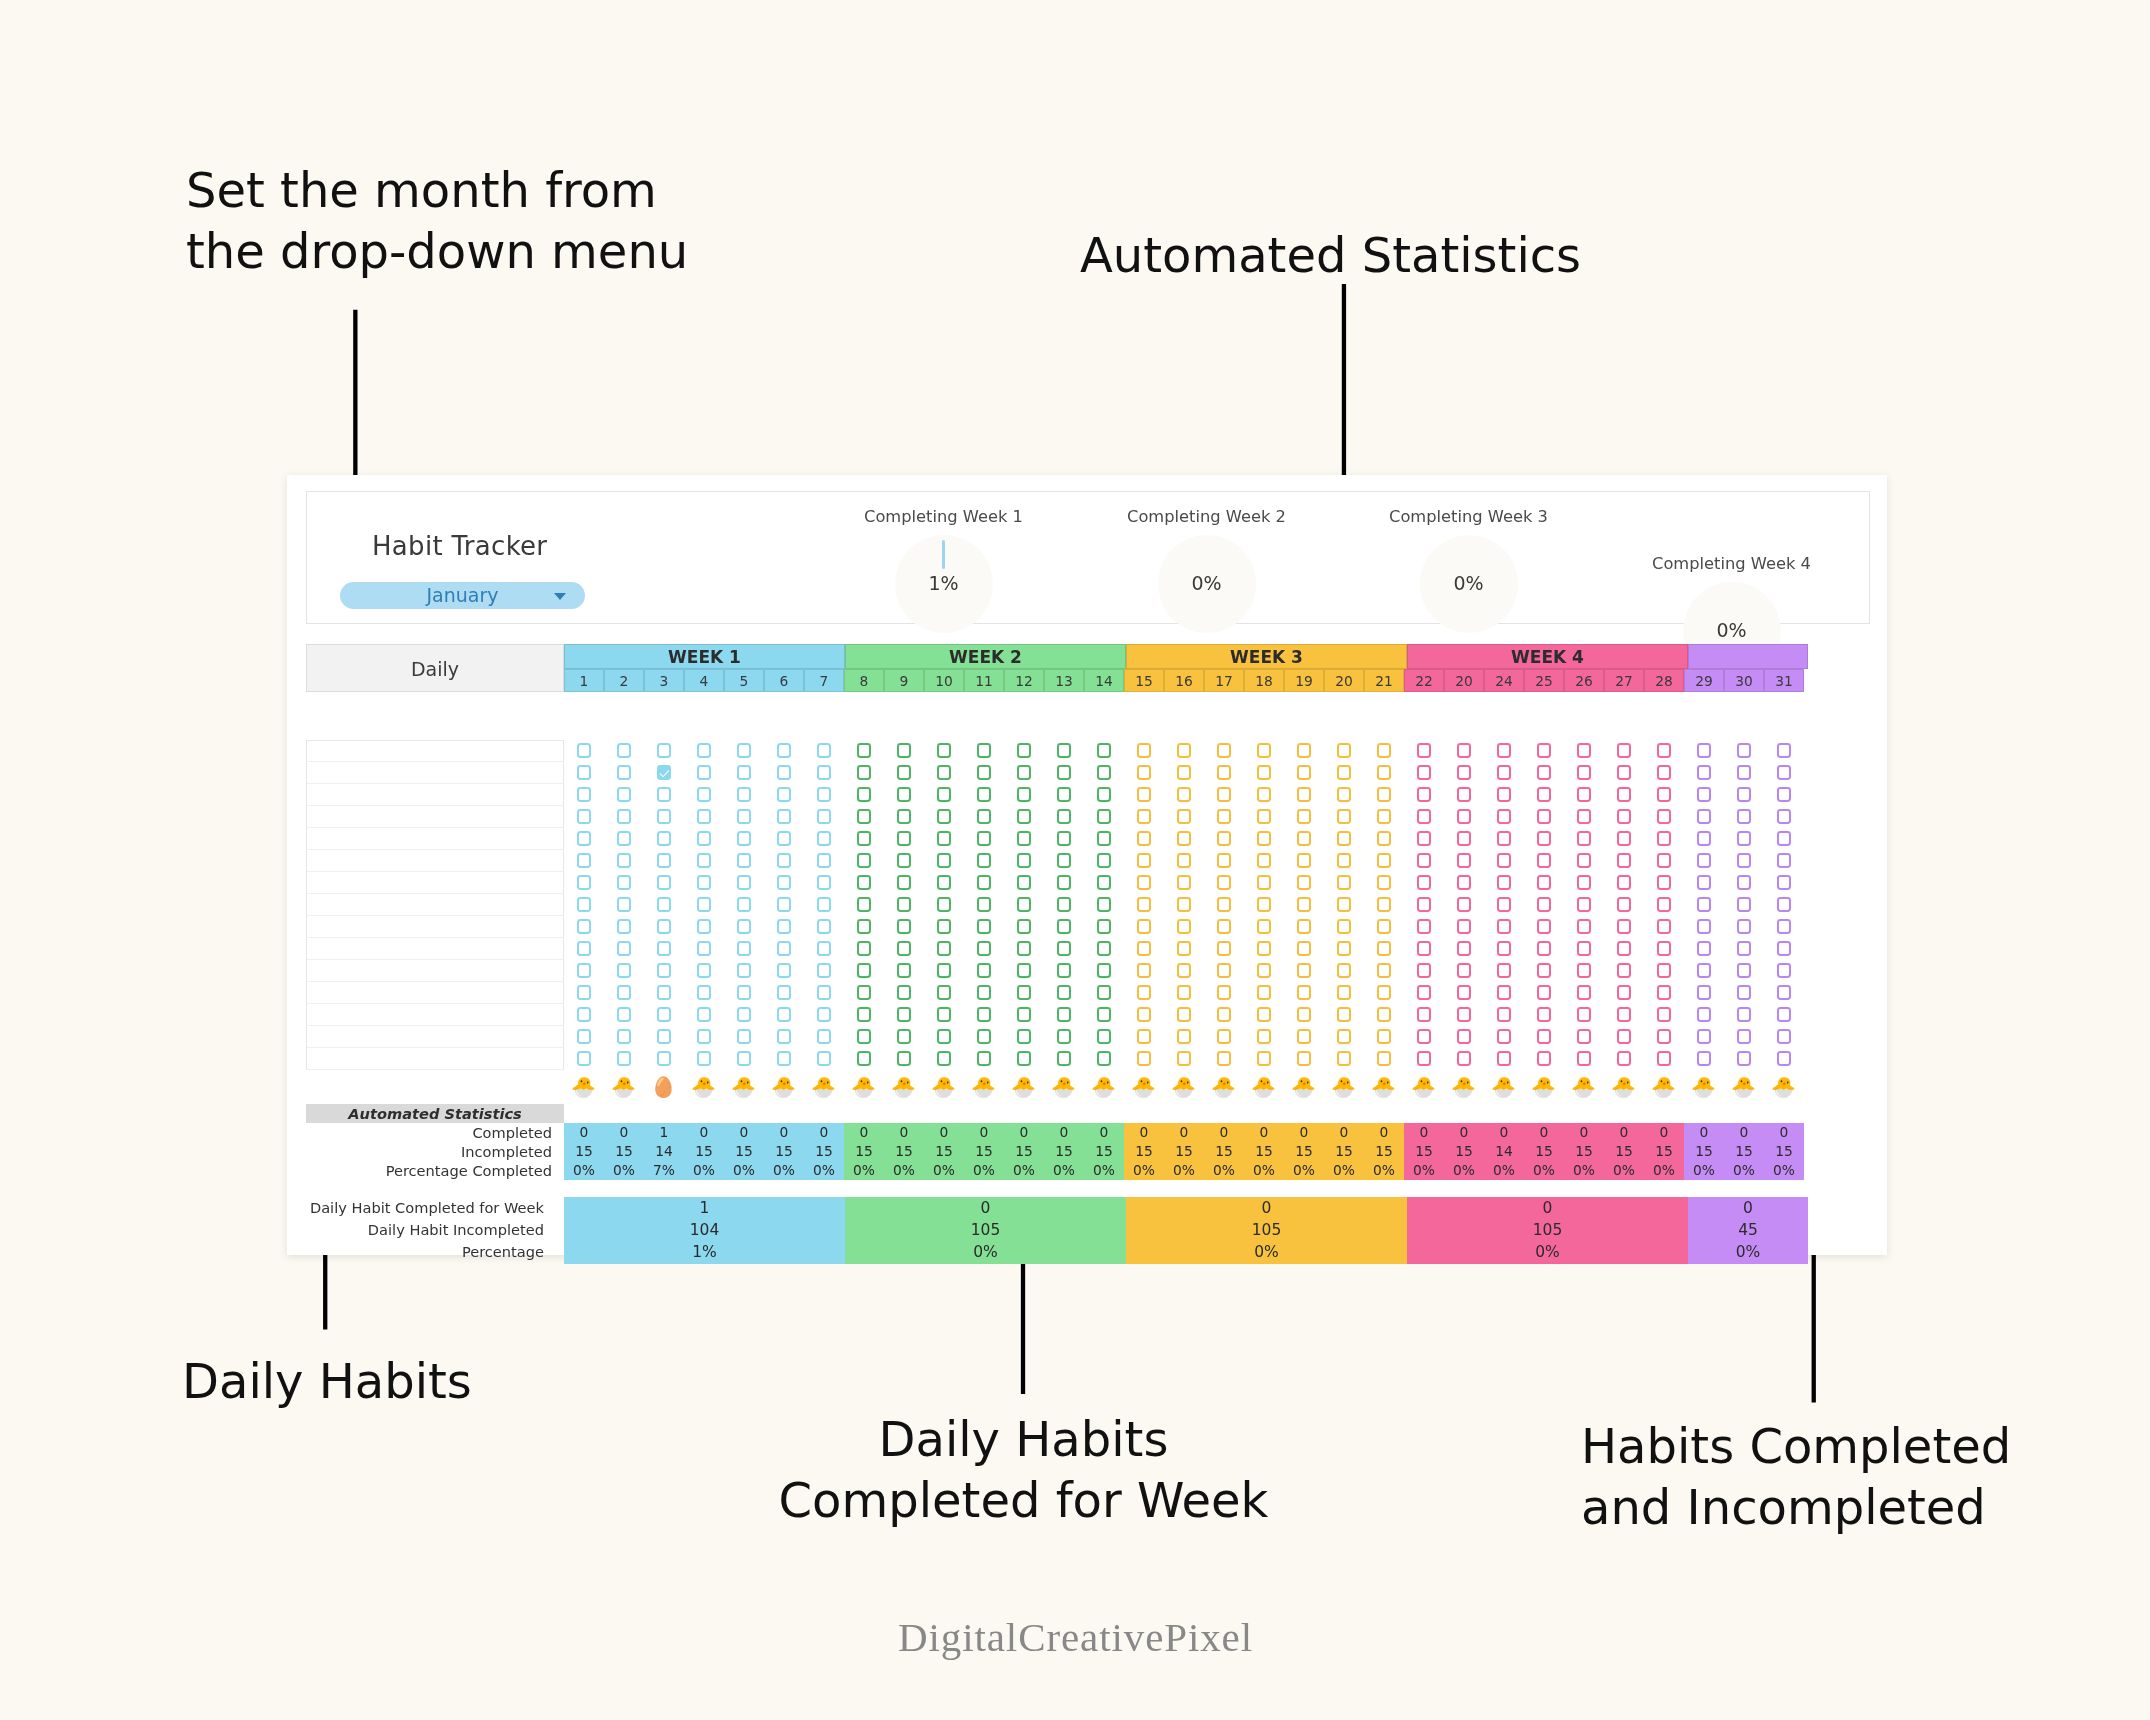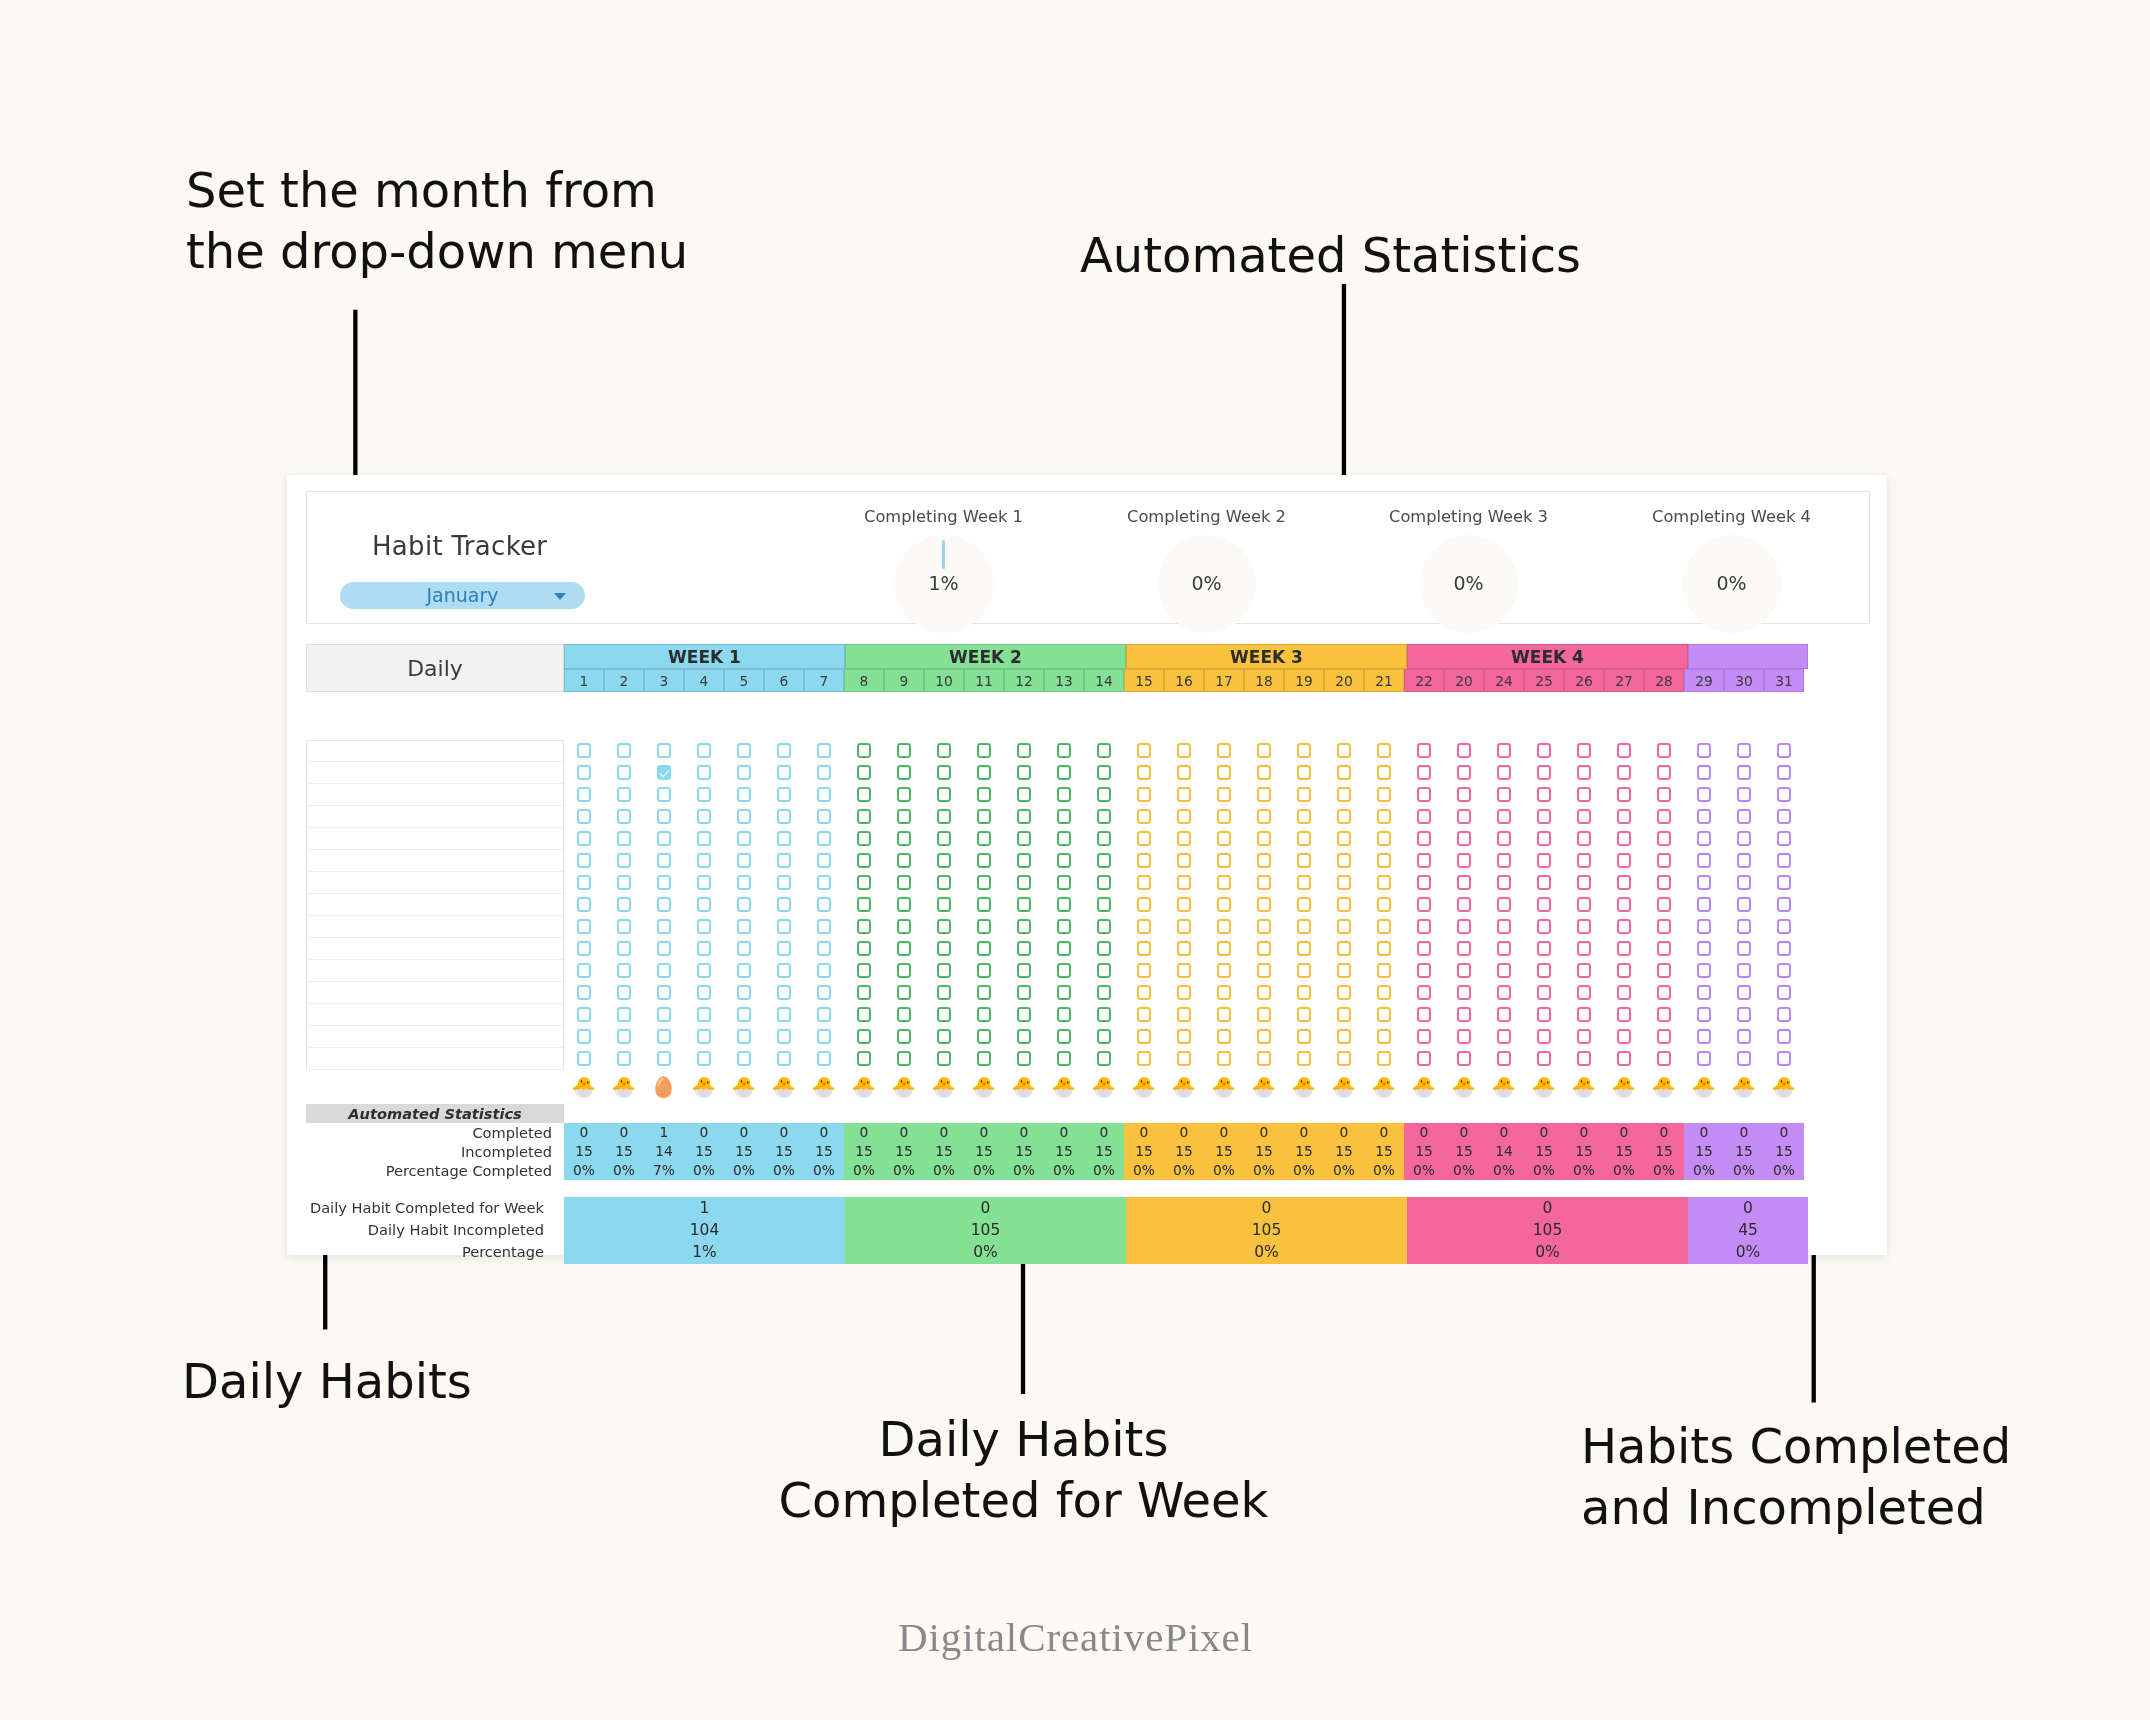--- a/index.html
+++ b/index.html
@@ -61,31 +61,31 @@
     border-radius:50%;background:#FBFAF6;
   }
   .gauge .gtick{
     position:absolute;left:50%;margin-left:-1.7px;top:33px;width:3.4px;height:29px;
     background:#9BD5EE;border-radius:1.7px;
   }
   .gauge .gval{
     position:absolute;left:0;top:65px;width:100%;text-align:center;
     font-size:19px;color:#3A3A3A;font-family:"DejaVu Sans",sans-serif;
   }
-  #gauge0{left:546px;} #gauge1{left:809px;} #gauge2{left:1071px;} #gauge3{left:1334px;}
+  #gauge0{left:546px;} #gauge1{left:809px;} #gauge2{left:1071px;} #gauge3{left:1334px;margin-top:47px;}
 
   
   .grid{position:absolute;left:0;top:153px;width:1564px;}
   .row{display:flex;}
   .namecol{width:258px;flex:0 0 258px;box-sizing:border-box;}
   .daycol{flex:0 0 40px;width:40px;box-sizing:border-box;}
 
   .hdr-weeks .namecol{
     background:#F2F2F2;border:0.9px solid #DCDCDC;box-sizing:border-box;
-    height:48px;line-height:48px;text-align:center;font-size:22px;color:#3B3B3B;
+    height:48px;line-height:48px;text-align:center;font-size:19px;color:#3B3B3B;
     font-family:"DejaVu Sans",sans-serif;
   }
   .weekband{
     height:25px;line-height:25px;text-align:center;font-size:17px;font-weight:bold;
     color:#2C2C2C;box-sizing:border-box;border:0.9px solid rgba(0,0,0,.12);
     font-family:"DejaVu Sans",sans-serif;
   }
   .daynum{
     height:23px;line-height:23px;text-align:center;font-size:13.8px;color:#3A3A3A;
     box-sizing:border-box;border:0.9px solid rgba(0,0,0,.10);

